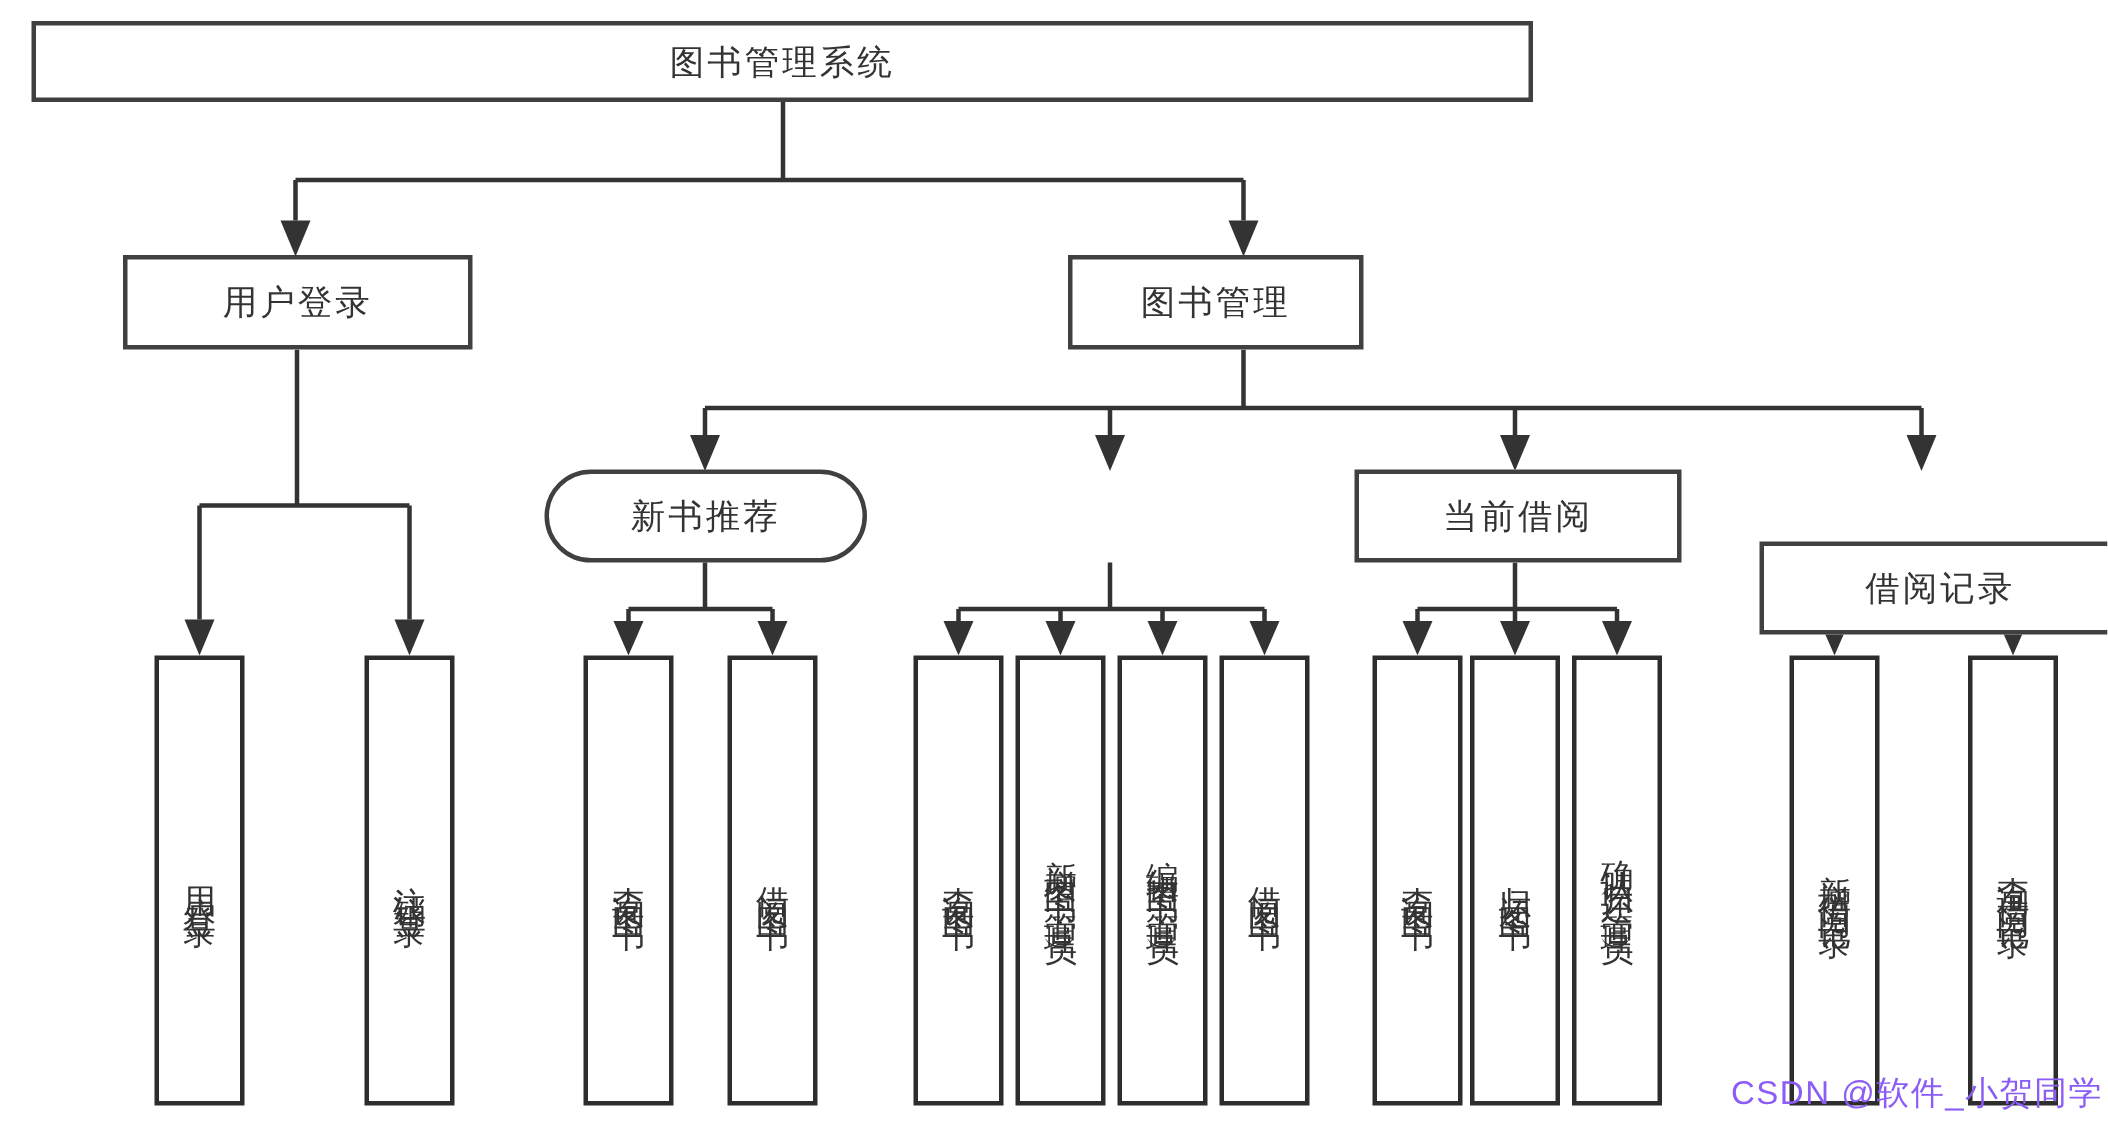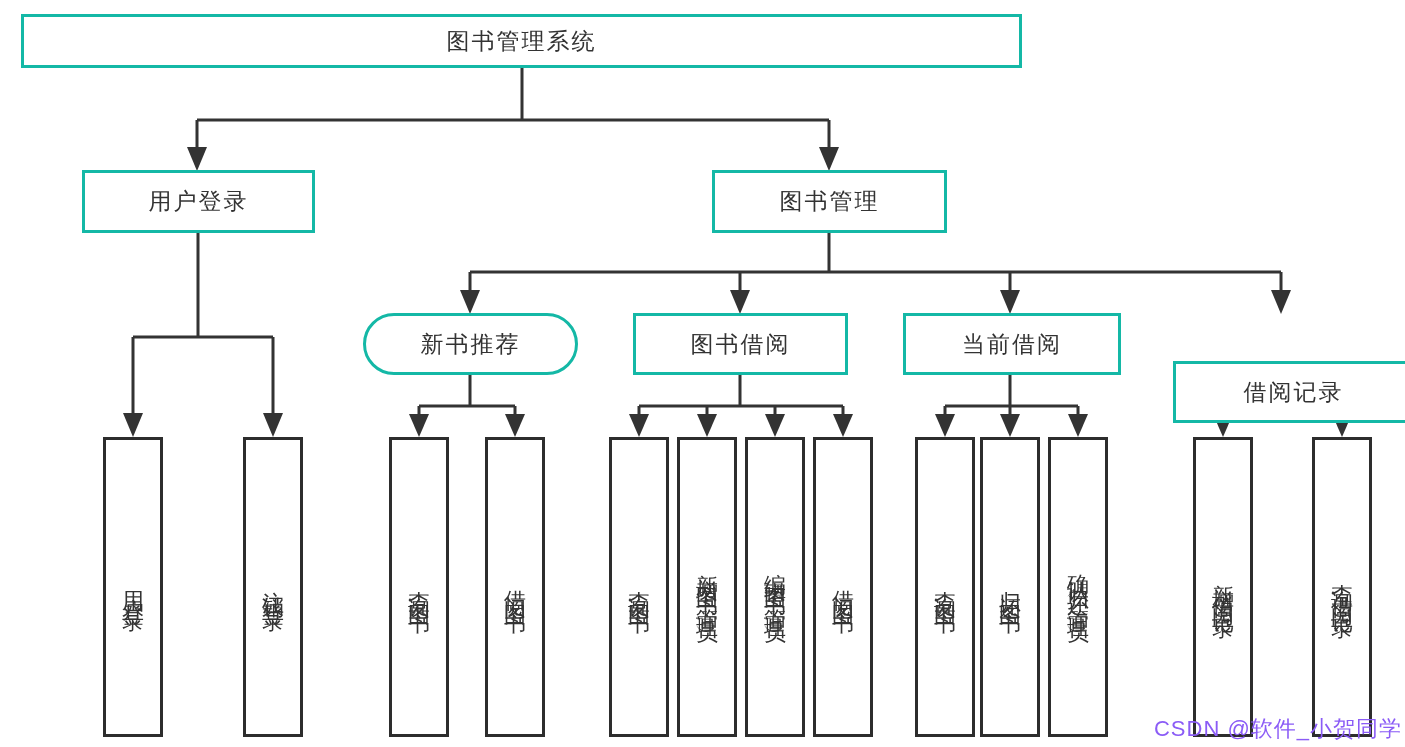--- a/index.html
+++ b/index.html
@@ -18,21 +18,21 @@
   #connectors {
     position: absolute;
     left: 0; top: 0;
     width: 1405px;
     height: 747px;
     z-index: 1;
   }
   .hnode {
     position: absolute;
     box-sizing: border-box;
-    border: 3px solid #14b8a6;
+    border: 3px solid #404040;
     background: #ffffff;
     display: flex;
     align-items: center;
     justify-content: center;
     font-size: 23px;
     letter-spacing: 2px;
     color: #333333;
     z-index: 2;
   }
   .vnode {
@@ -102,24 +102,23 @@
     <polygon points="1068,414 1088,414 1078,437" fill="#333333"></polygon>
 
     <path d="M1281,375 L1281,406 M1223,406 L1342,406 M1223,406 L1223,414 M1342,406 L1342,414" stroke="#333333" stroke-width="3" fill="none"></path>
     <polygon points="1213,414 1233,414 1223,437" fill="#333333"></polygon>
     <polygon points="1332,414 1352,414 1342,437" fill="#333333"></polygon>
   </svg>
 
   <div class="hnode" style="left:21px; top:14px; width:1001px; height:54px;">图书管理系统</div>
 
   <div class="hnode" style="left:82px; top:170px; width:233px; height:63px;">用户登录</div>
-  <div class="hnode" style="left:712px; top:170px; width:235px; height:63px;">图书管理</div>
+  <div class="hnode" style="left:712px; top:170px; width:197px; height:63px;">图书管理</div>
 
   <div class="hnode" style="left:363px; top:313px; width:215px; height:62px;border-radius:31px;">新书推荐</div>
-  <div class="hnode" style="left:633px; top:313px; width:215px; height:62px;">图书借阅</div>
   <div class="hnode" style="left:903px; top:313px; width:218px; height:62px;">当前借阅</div>
   <div class="hnode" style="left:1173px; top:313px; width:241px; height:62px;margin-top:48px;">借阅记录</div>
 
   <div class="vnode" style="left:103px;">用户登录</div>
   <div class="vnode" style="left:243px;">注销登录</div>
 
   <div class="vnode" style="left:389px;">查询图书</div>
   <div class="vnode" style="left:485px;">借阅图书</div>
 
   <div class="vnode" style="left:609px;">查询图书</div>

